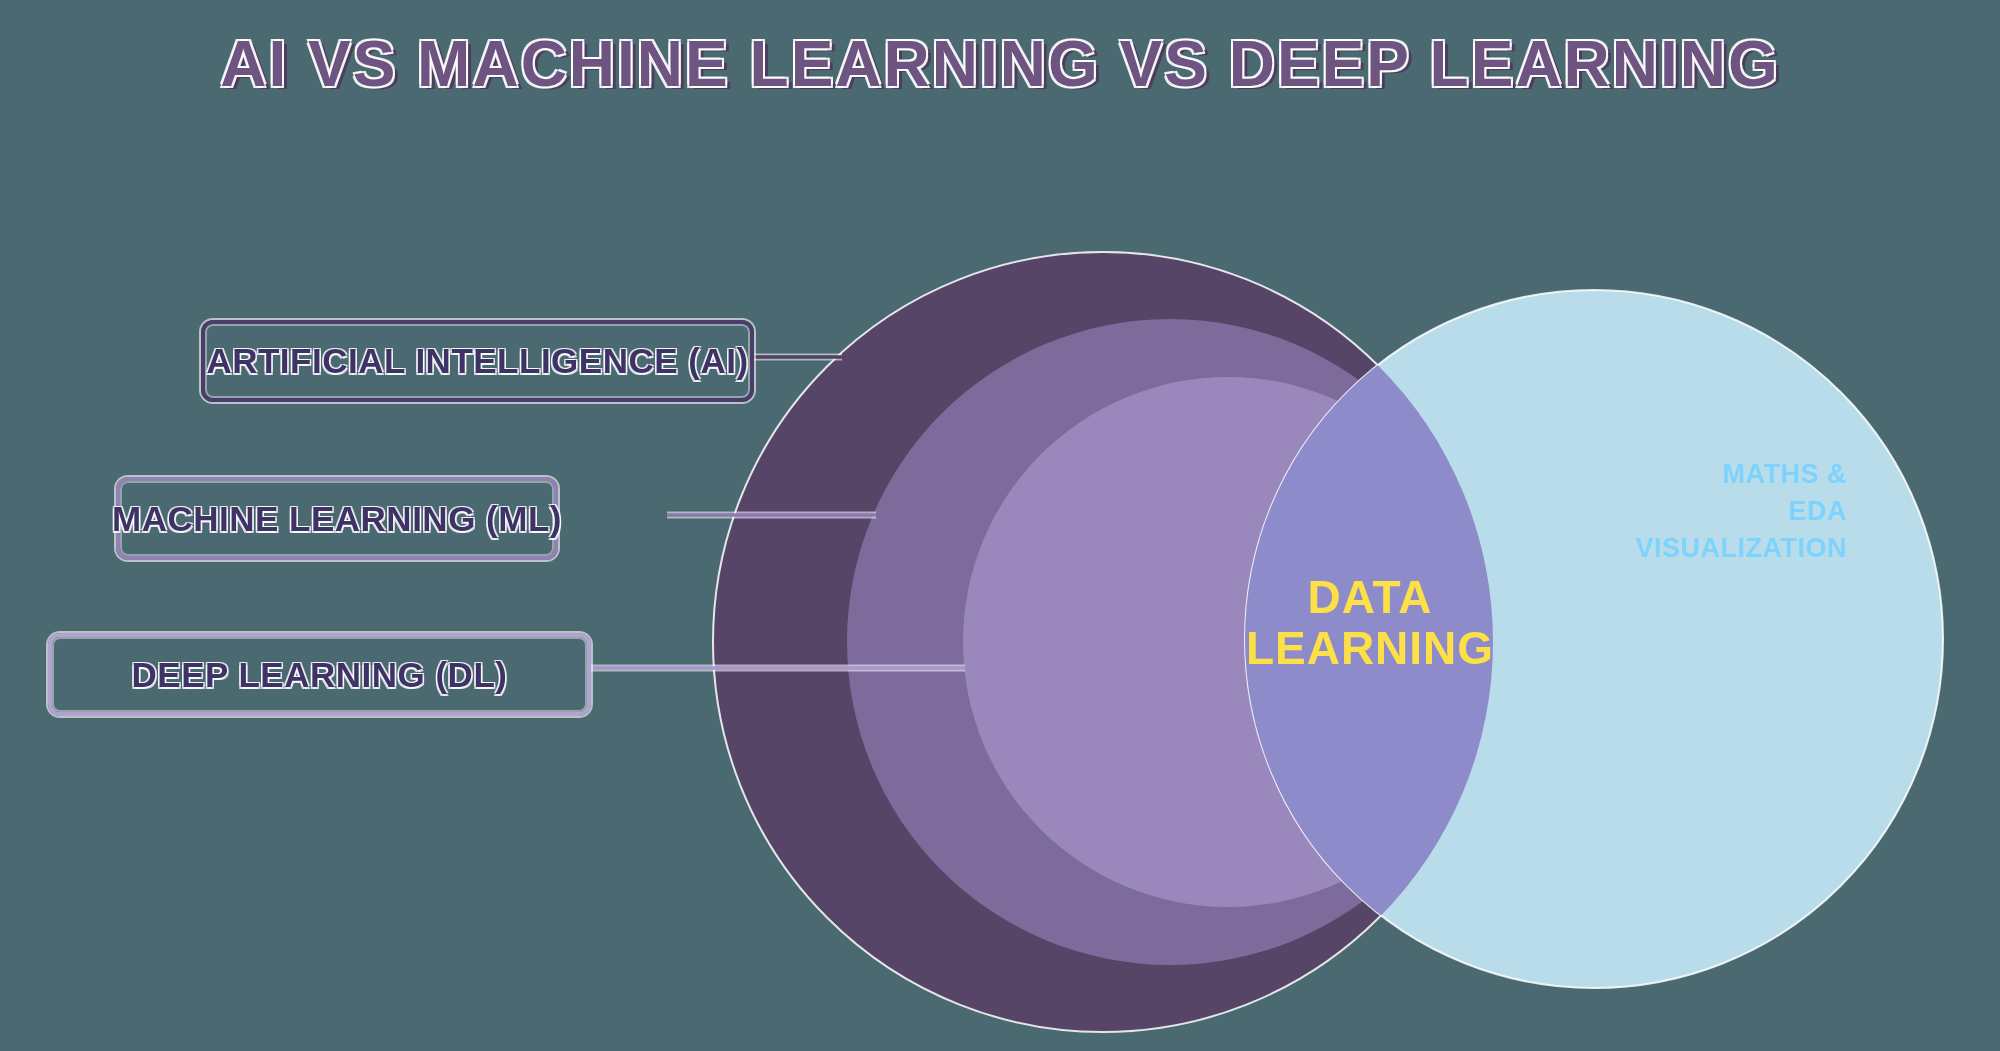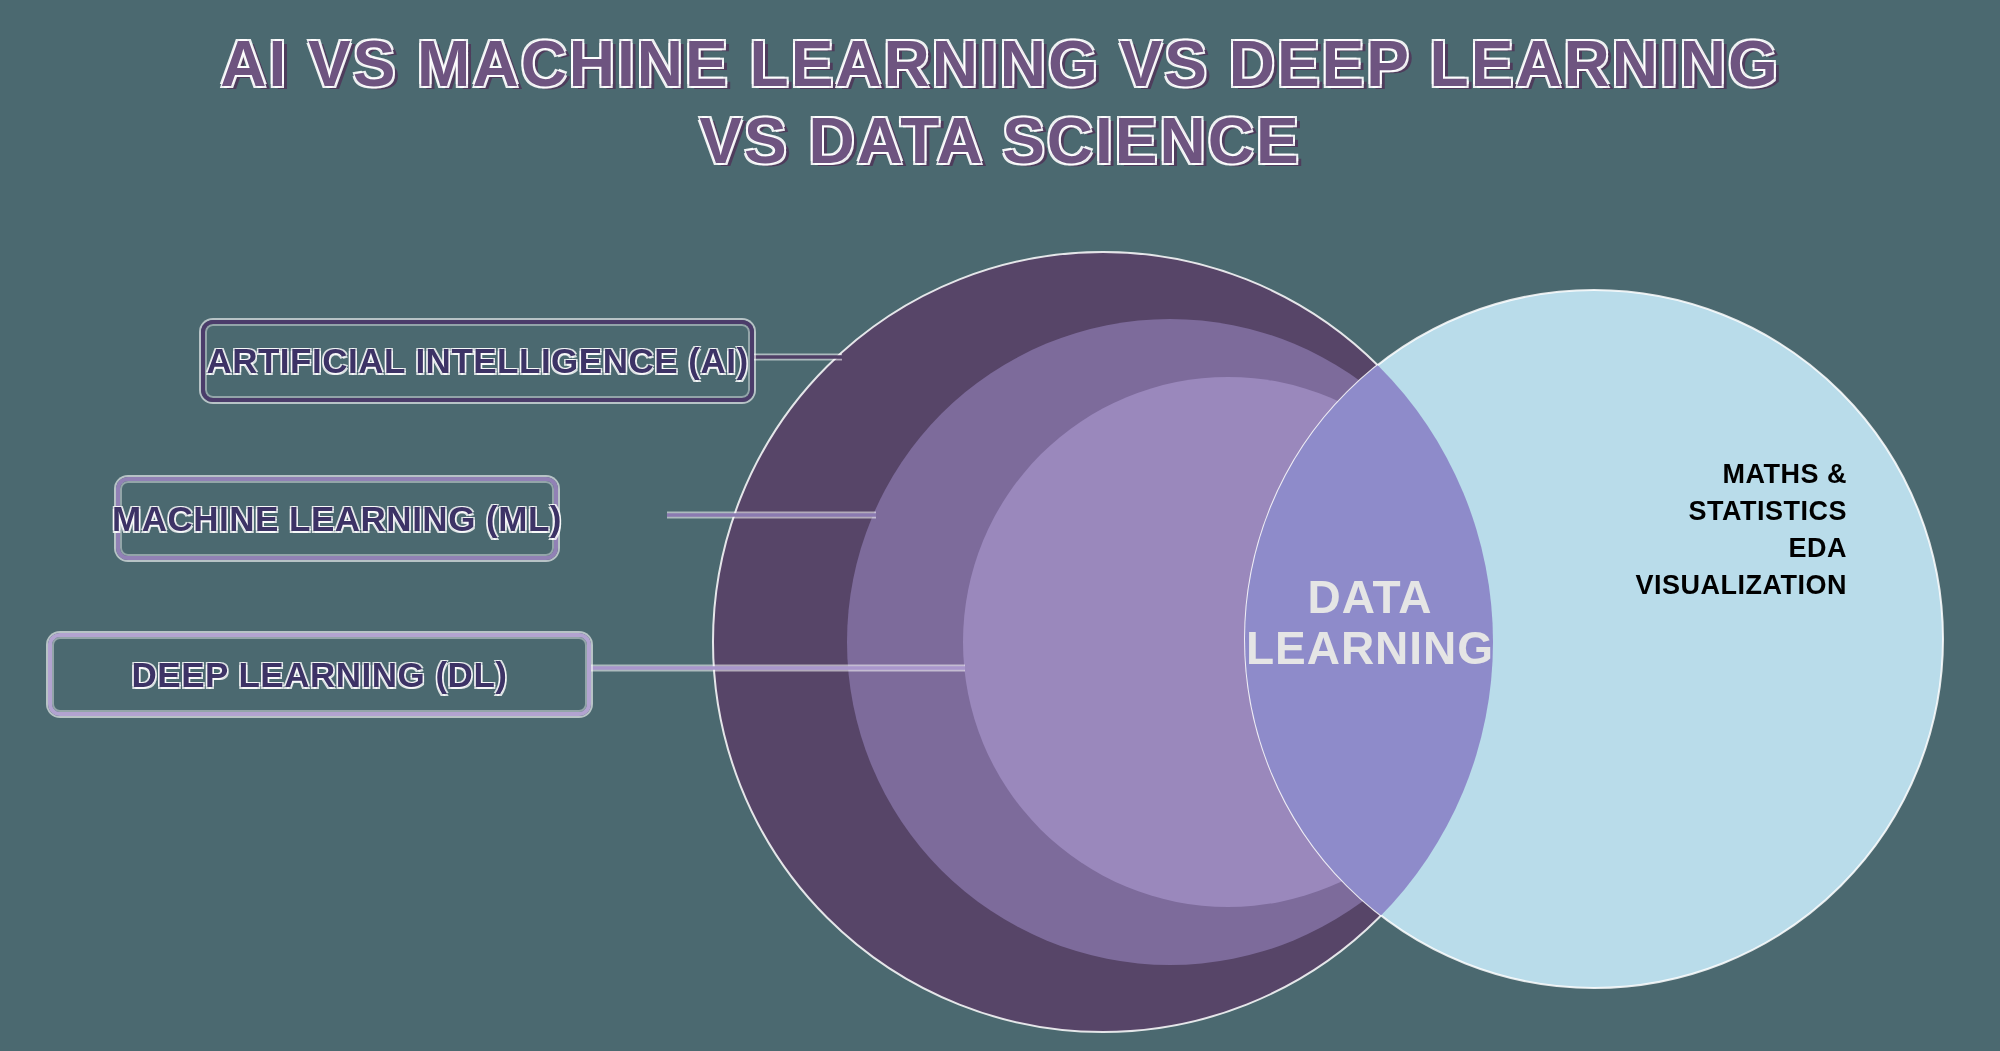--- a/index.html
+++ b/index.html
@@ -107,40 +107,38 @@
     <line x1="667" y1="515" x2="876" y2="515" stroke="rgba(255,255,255,0.55)" stroke-width="7"></line>
     <line x1="591" y1="668" x2="965" y2="668" stroke="rgba(255,255,255,0.55)" stroke-width="7"></line>
 
     <line x1="754" y1="357" x2="842" y2="357" stroke-width="3.5" stroke="#503f66"></line>
     <line x1="667" y1="515" x2="876" y2="515" stroke-width="3.5" stroke="#8b7ab1"></line>
     <line x1="591" y1="668" x2="965" y2="668" stroke-width="3.5" stroke="#a996cc"></line>
   </svg>
 
   <div class="title" style="color: rgb(110, 84, 128);">
     <div>AI VS MACHINE LEARNING VS DEEP LEARNING</div>
-    <div>VS DATA SCIENCE</div>
   </div>
 
   <div class="label-box" id="box-ai" style="border-color: rgb(75, 60, 106);">
     <span class="box-label">ARTIFICIAL INTELLIGENCE (AI)</span>
   </div>
 
   <div class="label-box" id="box-ml" style="border-color: rgb(145, 129, 181);">
     <span class="box-label">MACHINE LEARNING (ML)</span>
   </div>
 
   <div class="label-box" id="box-dl" style="border-color: rgb(178, 163, 208); align-items: center;">
     <span class="box-label">DEEP LEARNING (DL)</span>
   </div>
 
-  <div class="intersection-label" style="color: #e5e5e5;">
+  <div class="intersection-label" style="color: #fde047;">
     <div>DATA</div>
     <div>LEARNING</div>
   </div>
 
-  <div class="maths-label" style="color: #000000;">
+  <div class="maths-label" style="color: #7dd3fc;">
     <div>MATHS &amp;</div>
-    <div>STATISTICS</div>
     <div>EDA</div>
     <div>VISUALIZATION</div>
   </div>
 
 </div>
 
 </body></html>

